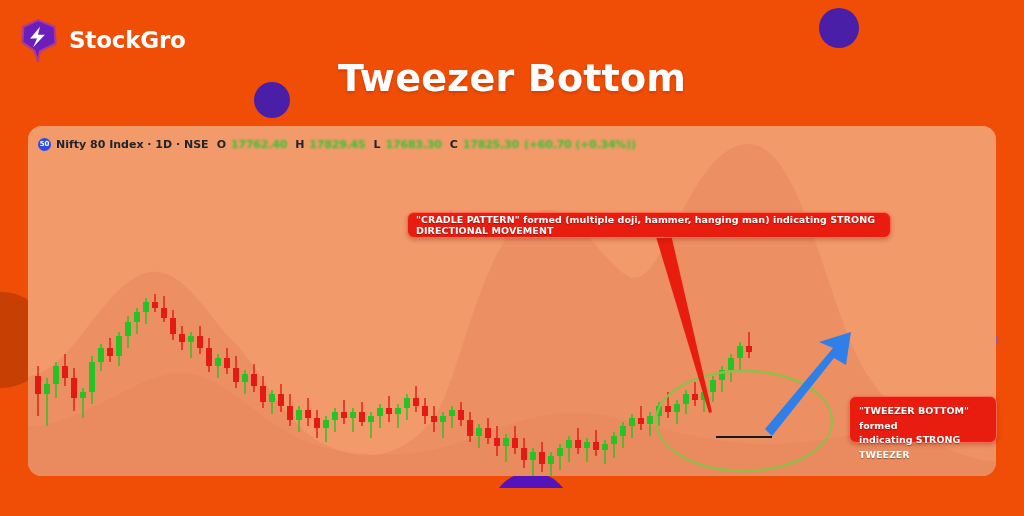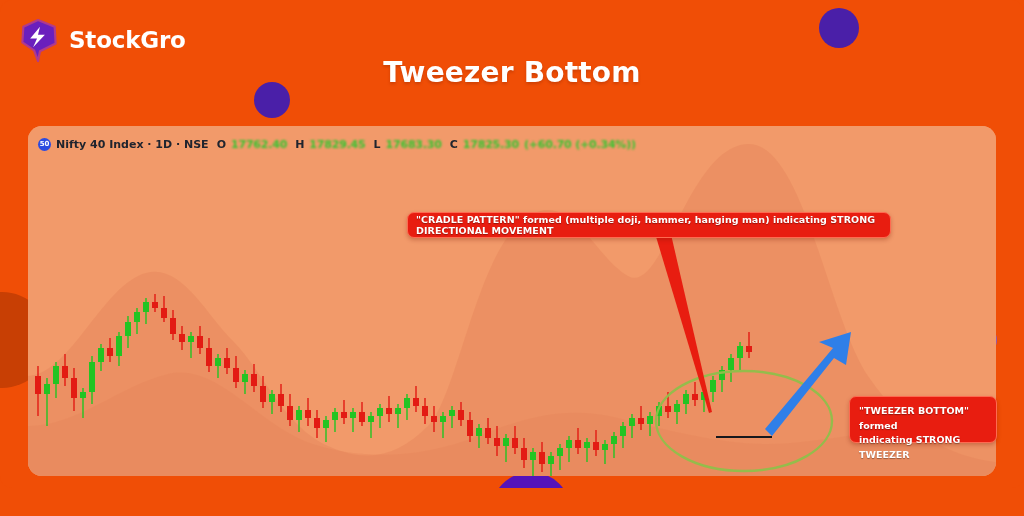--- a/index.html
+++ b/index.html
@@ -17,21 +17,21 @@
   #logo .mark { width:42px; height:45px; display:block; }
   #logo .wordmark {
     color:#ffffff; font-size:23px; font-weight:bold; letter-spacing:-0.2px;
     font-family:"DejaVu Sans", sans-serif;
     line-height:1;
   }
 
   
   #title {
     position:absolute; left:0; right:0; top:56px; text-align:center;
-    color:#ffffff; font-size:28px; font-weight:bold; letter-spacing:0.2px;
+    color:#ffffff; font-size:38px; font-weight:bold; letter-spacing:0.2px;
     font-family:"DejaVu Sans", sans-serif;
     text-shadow:0 2px 3px rgba(120,30,0,.28);
   }
 
   
   #panel {
     position:absolute; left:28px; top:126px; width:968px; height:350px;
     background:#f29a6a; border-radius:14px; overflow:hidden;
   }
   .panel-bg { position:absolute; inset:0; width:968px; height:350px; }
@@ -118,21 +118,21 @@
                C430,270 450,120 500,90 C545,64 565,130 600,150
                C635,170 660,20 720,18 C775,16 800,190 840,250
                C880,308 920,330 968,336 L968,350 Z" fill="#e8895c" opacity="0.55"></path>
       <path d="M0,350 L0,300 C50,300 90,260 140,248 C190,236 230,300 285,318
                C340,336 400,330 450,310 C500,290 540,280 590,292
                C640,304 690,318 740,318 C790,318 860,300 968,292 L968,350 Z" fill="#e5835a" opacity="0.35"></path>
     </svg>
 
     <div id="chart-header">
       <span class="sym-badge">50</span>
-      <span class="sym-name">Nifty 40 Index · 1D · NSE</span>
+      <span class="sym-name">Nifty 80 Index · 1D · NSE</span>
       <span class="ohlc-k">O</span>
       <span class="ohlc-v">17762.40</span>
       <span class="ohlc-k">H</span>
       <span class="ohlc-v">17829.45</span>
       <span class="ohlc-k">L</span>
       <span class="ohlc-v">17683.30</span>
       <span class="ohlc-k">C</span>
       <span class="ohlc-v">17825.30</span>
       <span class="ohlc-chg">(+60.70 (+0.34%))</span>
     </div>

